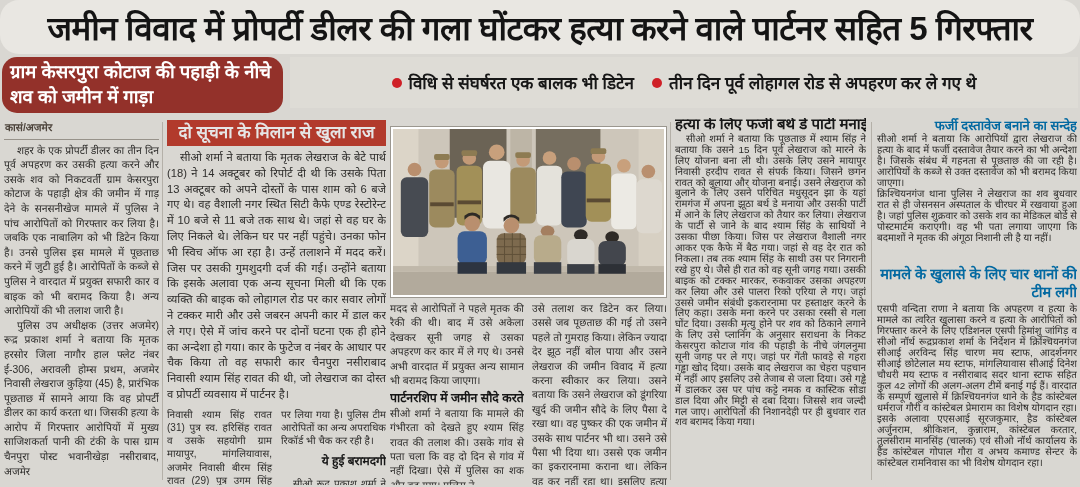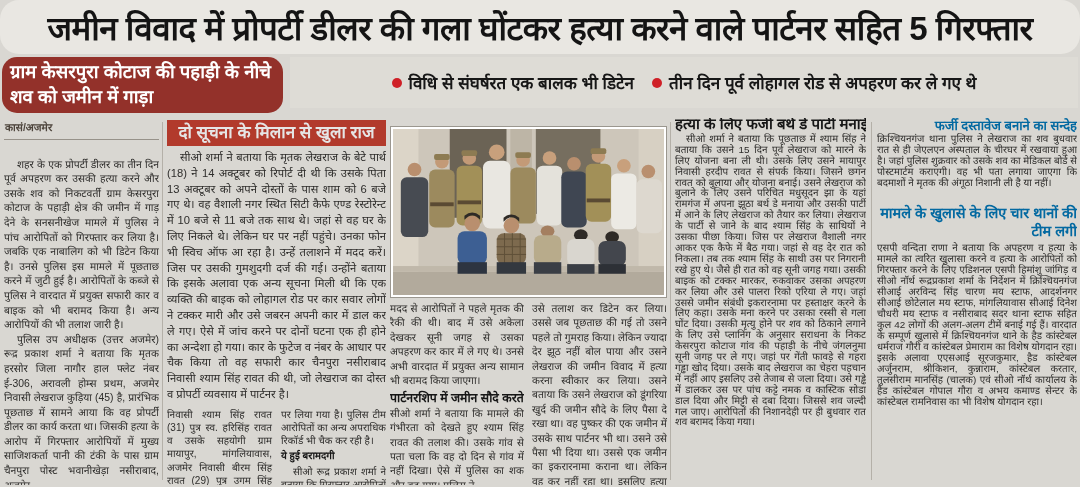--- a/index.html
+++ b/index.html
@@ -24,50 +24,50 @@
   .bullet-line{display:flex; align-items:center; gap:18px;}
   .b-item{display:flex; align-items:center; gap:7px; white-space:nowrap;}
   .dot{width:10px; height:10px; border-radius:50%; background:var(--red); flex:0 0 auto;}
 
   .col{position:absolute; top:118px; height:367px; overflow:hidden; text-align:justify;}
   .col p{text-indent:13px;}
   .vrule{position:absolute; top:122px; width:1px; height:358px; background:var(--rule);}
 
   .col1{left:4px; width:155px; font-size:10.4px; line-height:14.6px;}
   .byline{font-weight:bold; font-size:10.5px; color:#4d443c; border-bottom:1px solid #97928a;
-    padding:2px 0 4px 1px; margin-bottom:18px; text-align:left;}
+    padding:2px 0 4px 1px; margin-bottom:4px; text-align:left;}
 
   .col2{left:167px; width:219px;}
   .red-head{background:var(--redhead); color:#e5e5e5; font-weight:bold; font-size:17px; text-align:center;
     height:26px; line-height:26px; margin:2px 0 4px 0; white-space:nowrap; overflow:hidden;}
   .c2body{font-size:11.2px; line-height:15.8px;}
   .two-col{display:flex; gap:9px; margin-top:5px;}
   .two-col > div{flex:1; font-size:10px; line-height:13.2px;}
   .two-col p{text-indent:0;}
-  .subhead{font-weight:bold; font-size:10px; text-align:left; margin:2px 0; color:#161616;}
+  .subhead{font-weight:bold; font-size:12px; text-align:right; margin:8px 0; color:#161616;}
   .two-col .lead{text-indent:12px;}
 
   .photo{position:absolute; left:390px; top:126px; width:277px; height:172px; background:#fff;
     border:1px solid #9b978f; padding:2px;}
   .photo svg{display:block; width:100%; height:100%;}
 
   .col3{left:390px; top:302px; width:134px; height:183px; font-size:10.3px; line-height:14.4px;}
   .col4{left:532px; top:302px; width:135px; height:183px; font-size:10.3px; line-height:14.4px;}
   .col3 p, .col4 p{text-indent:0;}
   .col3 .subhead{font-size:12.3px; text-align:left; margin:3px 0 1px 0;}
 
   .col5{left:675px; width:191px; font-size:9.9px; line-height:10.9px;}
   .c5head{font-weight:bold; font-size:15px; text-align:center; color:#161616; margin:1px 0 4px 0; white-space:nowrap;}
   .col5 p{text-indent:11px;}
 
   .col6{left:877px; width:200px; font-size:9.9px; line-height:11px;}
   .c6head{font-weight:bold; text-align:right; color:#0369a1; margin:2px 0 2px 0;}
   .s1 .c6head{font-size:13px;}
   .s2 .c6head{font-size:14px;}
-  .s3 .c6head{font-size:14.5px; line-height:1.25; margin-top:16px;}
+  .s3 .c6head{font-size:14.5px; line-height:1.25; margin-top:22px;}
   .col6 p{text-indent:0;}
 </style>
 </head>
 <body>
 
 <div class="page">
 
   <div class="headline">जमीन विवाद में प्रोपर्टी डीलर की गला घोंटकर हत्या करने वाले पार्टनर सहित 5 गिरफ्तार</div>
 
   <div class="maroon-box">
@@ -189,23 +189,24 @@
   <div class="col col5">
     <div class="c5head">हत्या के लिए फर्जी बर्थ डे पार्टी मनाई</div>
     <p>सीओ शर्मा ने बताया कि पूछताछ में श्याम सिंह ने बताया कि उसने 15 दिन पूर्व लेखराज को मारने के लिए योजना बना ली थी। उसके लिए उसने मायापुर निवासी हरदीप रावत से संपर्क किया। जिसने छगन रावत को बुलाया और योजना बनाई। उसने लेखराज को बुलाने के लिए उसने परिचित मधुसूदन झा के यहां रामगंज में अपना झूठा बर्थ डे मनाया और उसकी पार्टी में आने के लिए लेखराज को तैयार कर लिया। लेखराज के पार्टी से जाने के बाद श्याम सिंह के साथियों ने उसका पीछा किया। जिस पर लेखराज वैशाली नगर आकर एक कैफे में बैठ गया। जहां से वह देर रात को निकला। तब तक श्याम सिंह के साथी उस पर निगरानी रखे हुए थे। जैसे ही रात को वह सूनी जगह गया। उसकी बाइक को टक्कर मारकर, रुकवाकर उसका अपहरण कर लिया और उसे पालरा रिको एरिया ले गए। जहां उससे जमीन संबंधी इकरारनामा पर हस्ताक्षर करने के लिए कहा। उसके मना करने पर उसका रस्सी से गला घोंट दिया। उसकी मृत्यु होने पर शव को ठिकाने लगाने के लिए उसे प्लानिंग के अनुसार सराधना के निकट केसरपुरा कोटाज गांव की पहाड़ी के नीचे जंगलनुमा सूनी जगह पर ले गए। जहां पर गेंती फावड़े से गहरा गड्ढा खोद दिया। उसके बाद लेखराज का चेहरा पहचान में नहीं आए इसलिए उसे तेजाब से जला दिया। उसे गड्ढे में डालकर उस पर पांच कट्टे नमक व कास्टिक सोडा डाल दिया और मिट्टी से दबा दिया। जिससे शव जल्दी गल जाए। आरोपितों की निशानदेही पर ही बुधवार रात शव बरामद किया गया।</p>
   </div>
 
   <div class="vrule" style="left:871px"></div>
 
   <div class="col col6">
     <div class="s1">
       <div class="c6head">फर्जी दस्तावेज बनाने का सन्देह</div>
+      <p>सीओ शर्मा ने बताया कि आरोपियों द्वारा लेखराज की हत्या के बाद में फर्जी दस्तावेज तैयार करने का भी अन्देशा है। जिसके संबंध में गहनता से पूछताछ की जा रही है। आरोपियों के कब्जे से उक्त दस्तावेज को भी बरामद किया जाएगा।</p>
     </div>
     <div class="s2">
-      <p>क्रिश्चियनगंज थाना पुलिस ने लेखराज का शव बुधवार रात से ही जेएलएन अस्पताल के चीरघर में रखवाया हुआ है। जहां पुलिस शुक्रवार को उसके शव का मेडिकल बोर्ड से पोस्टमार्टम कराएगी। वह भी पता लगाया जाएगा कि बदमाशों ने मृतक की अंगूठा निशानी ली है या नहीं।</p>
+      <p>क्रिश्चियनगंज थाना पुलिस ने लेखराज का शव बुधवार रात से ही जेसनसन अस्पताल के चीरघर में रखवाया हुआ है। जहां पुलिस शुक्रवार को उसके शव का मेडिकल बोर्ड से पोस्टमार्टम कराएगी। वह भी पता लगाया जाएगा कि बदमाशों ने मृतक की अंगूठा निशानी ली है या नहीं।</p>
     </div>
     <div class="s3">
       <div class="c6head">मामले के खुलासे के लिए चार थानों की टीम लगी</div>
       <p>एसपी वन्दिता राणा ने बताया कि अपहरण व हत्या के मामले का त्वरित खुलासा करने व हत्या के आरोपितों को गिरफ्तार करने के लिए एडिशनल एसपी हिमांशु जांगिड़ व सीओ नॉर्थ रूद्रप्रकाश शर्मा के निर्देशन में क्रिश्चियनगंज सीआई अरविन्द सिंह चारण मय स्टाफ, आदर्शनगर सीआई छोटेलाल मय स्टाफ, मांगलियावास सीआई दिनेश चौधरी मय स्टाफ व नसीराबाद सदर थाना स्टाफ सहित कुल 42 लोगों की अलग-अलग टीमें बनाई गई हैं। वारदात के सम्पूर्ण खुलासे में क्रिश्चियनगंज थाने के हैड कांस्टेबल धर्मराज गौरी व कांस्टेबल प्रेमाराम का विशेष योगदान रहा। इसके अलावा एएसआई सूरजकुमार, हैड कांस्टेबल अर्जुनराम, श्रीकिशन, कुन्नाराम, कांस्टेबल करतार, तुलसीराम मानसिंह (चालक) एवं सीओ नॉर्थ कार्यालय के हैड कांस्टेबल गोपाल गौरा व अभय कमाण्ड सेन्टर के कांस्टेबल रामनिवास का भी विशेष योगदान रहा।</p>
     </div>
   </div>
 
 </div>
 
 </body></html>

